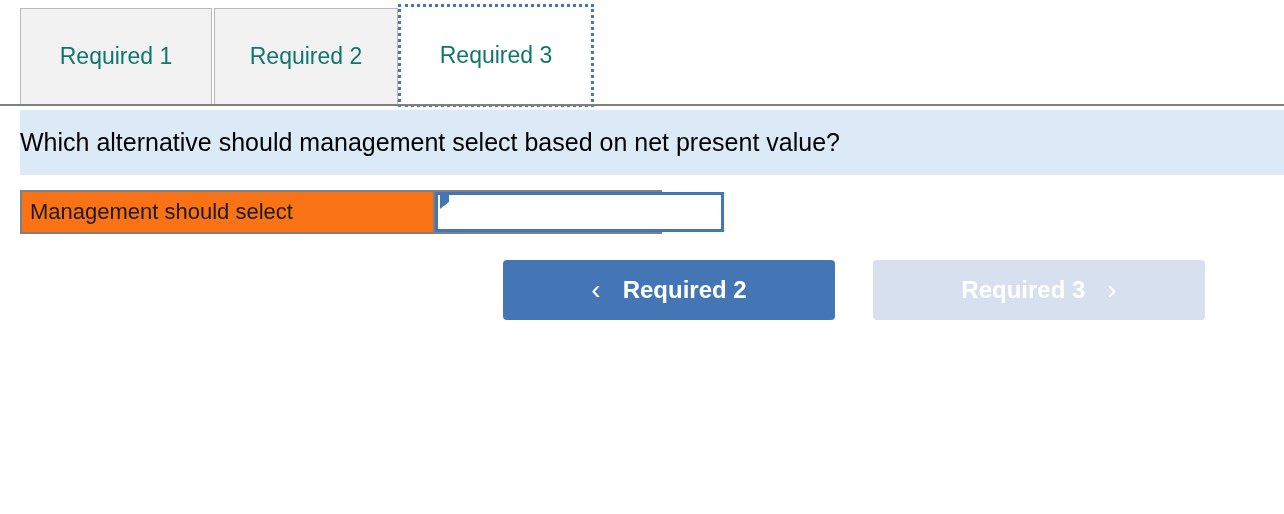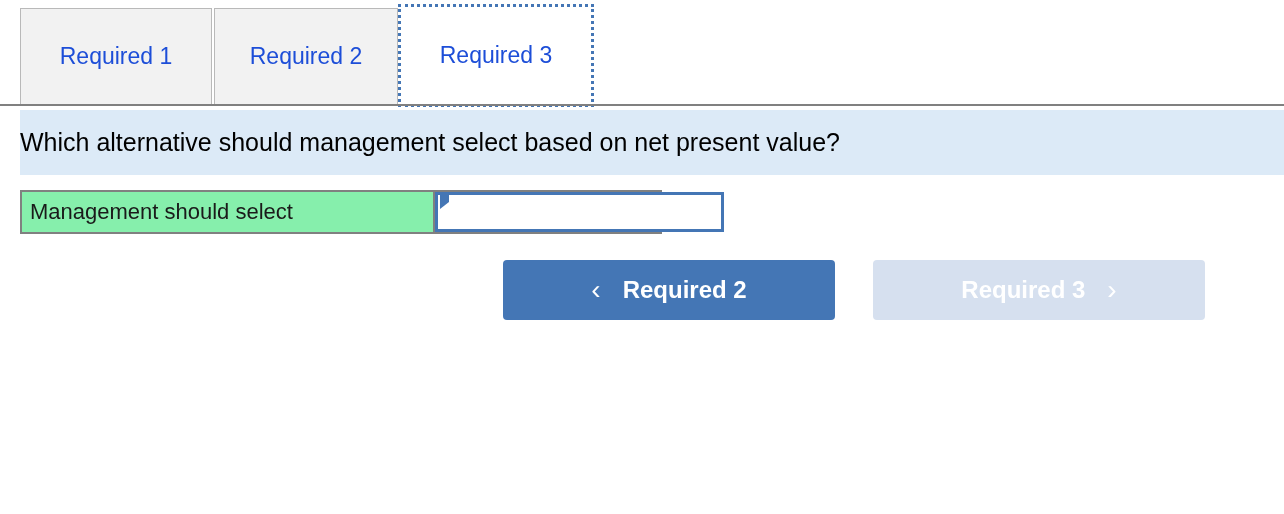--- a/index.html
+++ b/index.html
@@ -34,21 +34,21 @@
   }
   .tab {
     position: absolute;
     top: 8px;
     height: 96px;
     box-sizing: border-box;
     display: flex;
     align-items: center;
     justify-content: center;
     font-size: 23px;
-    color: #1d4ed8;
+    color: #0f766e;
     background: #f2f2f2;
     border: 1px solid #b9b9b9;
     border-bottom: none;
     white-space: nowrap;
   }
   .tab-1 { left: 20px;  width: 192px; }
   .tab-2 { left: 214px; width: 184px; }
   .tab-3 {
     left: 398px;
     width: 196px;
@@ -81,21 +81,21 @@
     left: 20px;
     top: 190px;
     height: 44px;
     display: flex;
     align-items: stretch;
   }
   .answer-label {
     width: 415px;
     box-sizing: border-box;
     border: 2px solid #808080;
-    background: #86efac;
+    background: #f97316;
     display: flex;
     align-items: center;
     padding-left: 8px;
     font-size: 22px;
     color: #1a1a1a;
     white-space: nowrap;
   }
   .answer-input-cell {
     position: relative;
     width: 227px;

